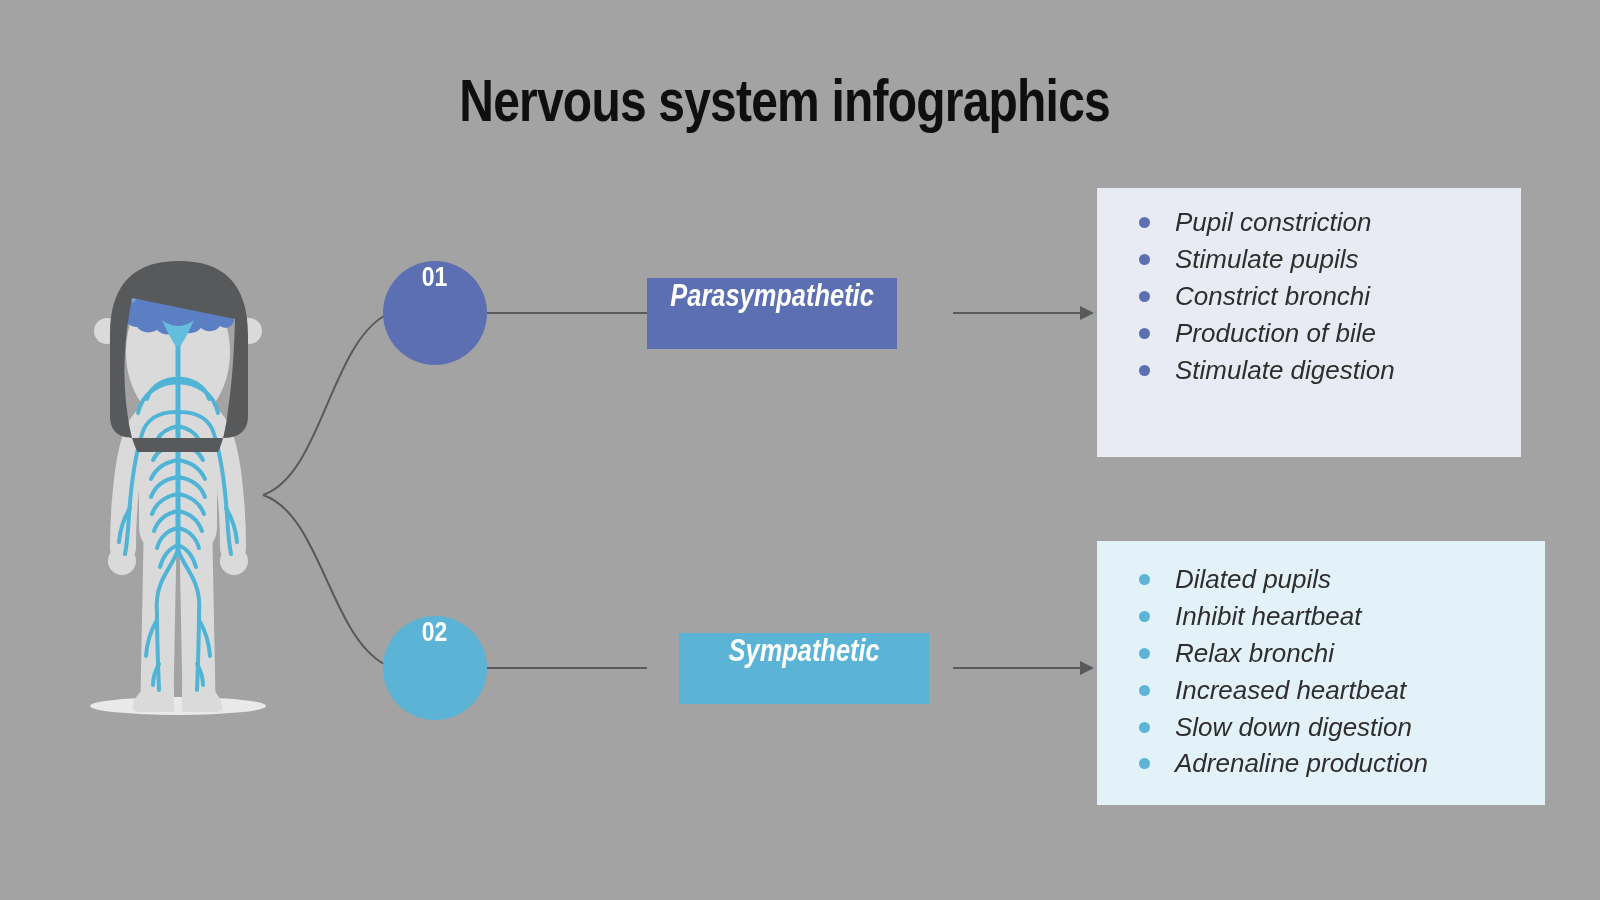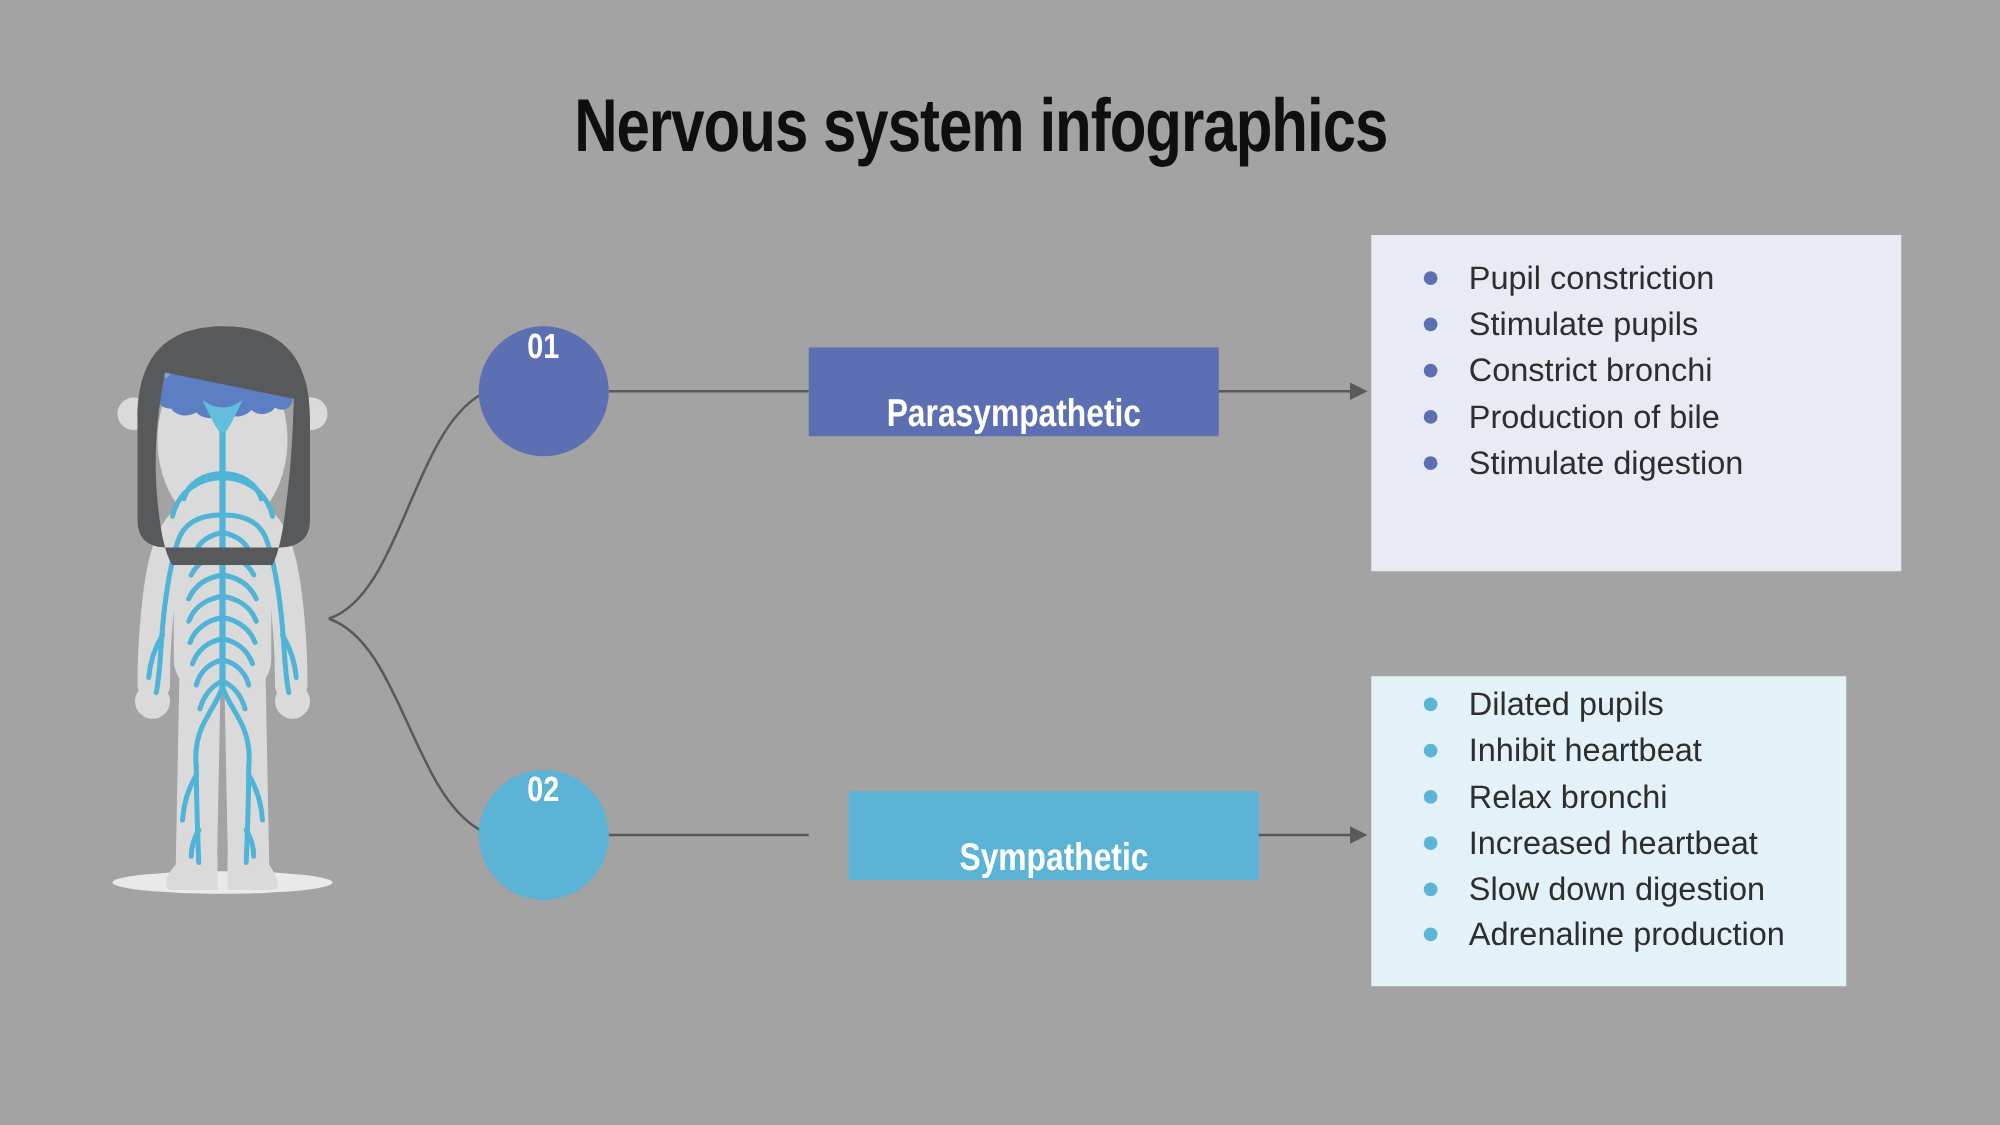--- a/index.html
+++ b/index.html
@@ -24,33 +24,33 @@
   .num-circle {
     position:absolute; width:104px; height:104px; border-radius:50%;
     display:flex; align-items:flex-start; justify-content:center;
     color:#ffffff; font-size:28px; font-weight:bold;
   }
   #circle-para { left:383px; top:261px; background:#5C6FB2; }
   #circle-symp { left:383px; top:616px; background:#5BB3D6; }
 
   
   .label-box {
-    position:absolute; left:647px; width:328px; height:71px;
-    display:flex; align-items:flex-end; justify-content:center;
-    color:#ffffff; font-size:31px; font-weight:bold;
+    position:absolute; left:647px; width:250px; height:71px;
+    display:flex; align-items:flex-start; justify-content:center;
+    color:#ffffff; font-size:31px; font-weight:bold;font-style:italic;
   }
   #box-para { top:278px; background:#5C6FB2; }
   #box-symp { top:633px; background:#5BB3D6;margin-left:32px; }
 
   
   .panel { position:absolute; left:1097px; }
   #panel-para { top:188px; width:424px; height:253px; background:#E9EBF4; padding-top:16px; box-sizing:content-box; }
-  #panel-symp { top:541px; width:380px; height:244px; background:#E3F1F8; padding-top:4px; box-sizing:content-box; }
+  #panel-symp { top:541px; width:448px; height:244px; background:#E3F1F8; padding-top:20px; box-sizing:content-box; }
   .panel ul { list-style:none; margin:0; padding:0 0 0 42px; }
-  .panel li { height:36.9px; display:flex; align-items:center; font-size:26px; color:#2e2e2e; }
+  .panel li { height:36.9px; display:flex; align-items:center; font-size:26px; color:#2e2e2e;font-style:italic; }
   .bullet { width:11px; height:11px; border-radius:50%; margin-right:25px; flex:0 0 11px; }
   #panel-para .bullet { background:#5C6FB2; }
   #panel-symp .bullet { background:#5CB5D7; }
 </style>
 </head>
 <body>
 
 <div id="canvas">
 
   <div id="title"><span class="cond" style="transform:scaleX(0.8)">Nervous system infographics</span></div>

